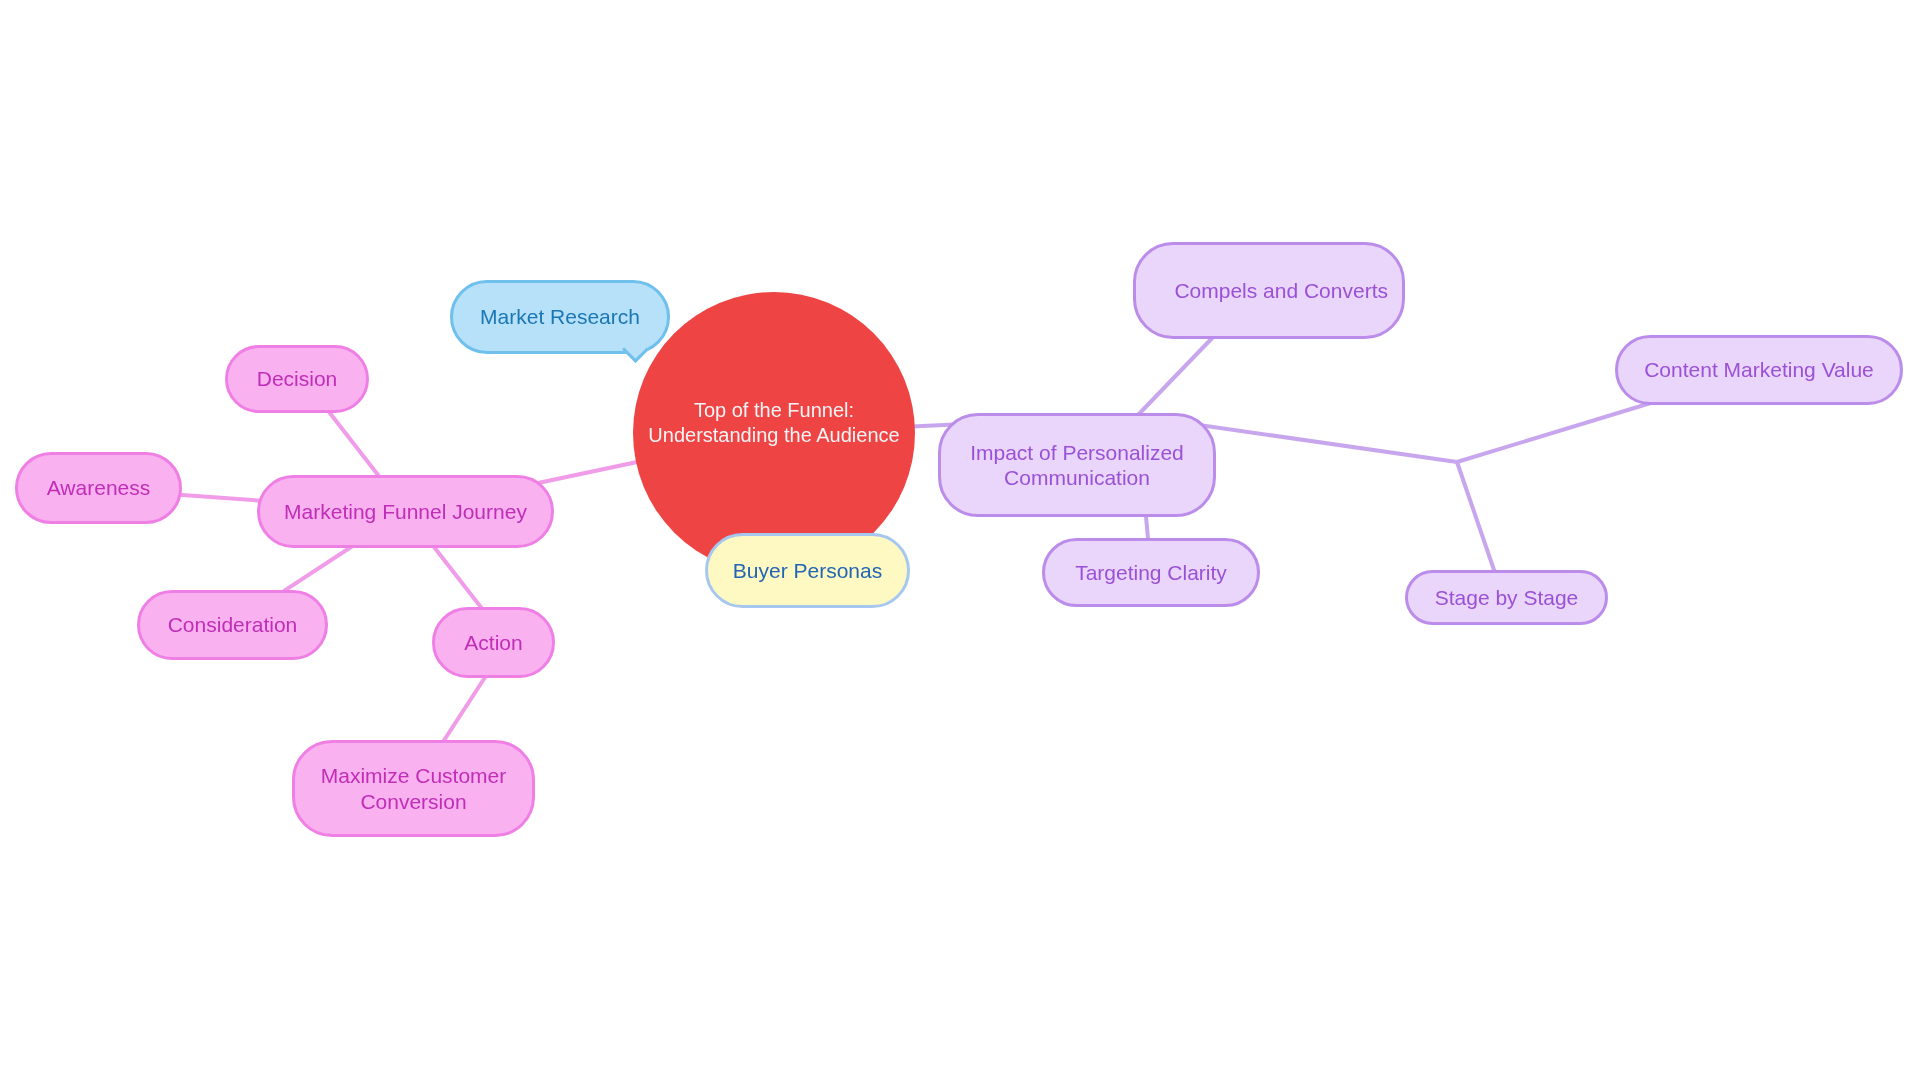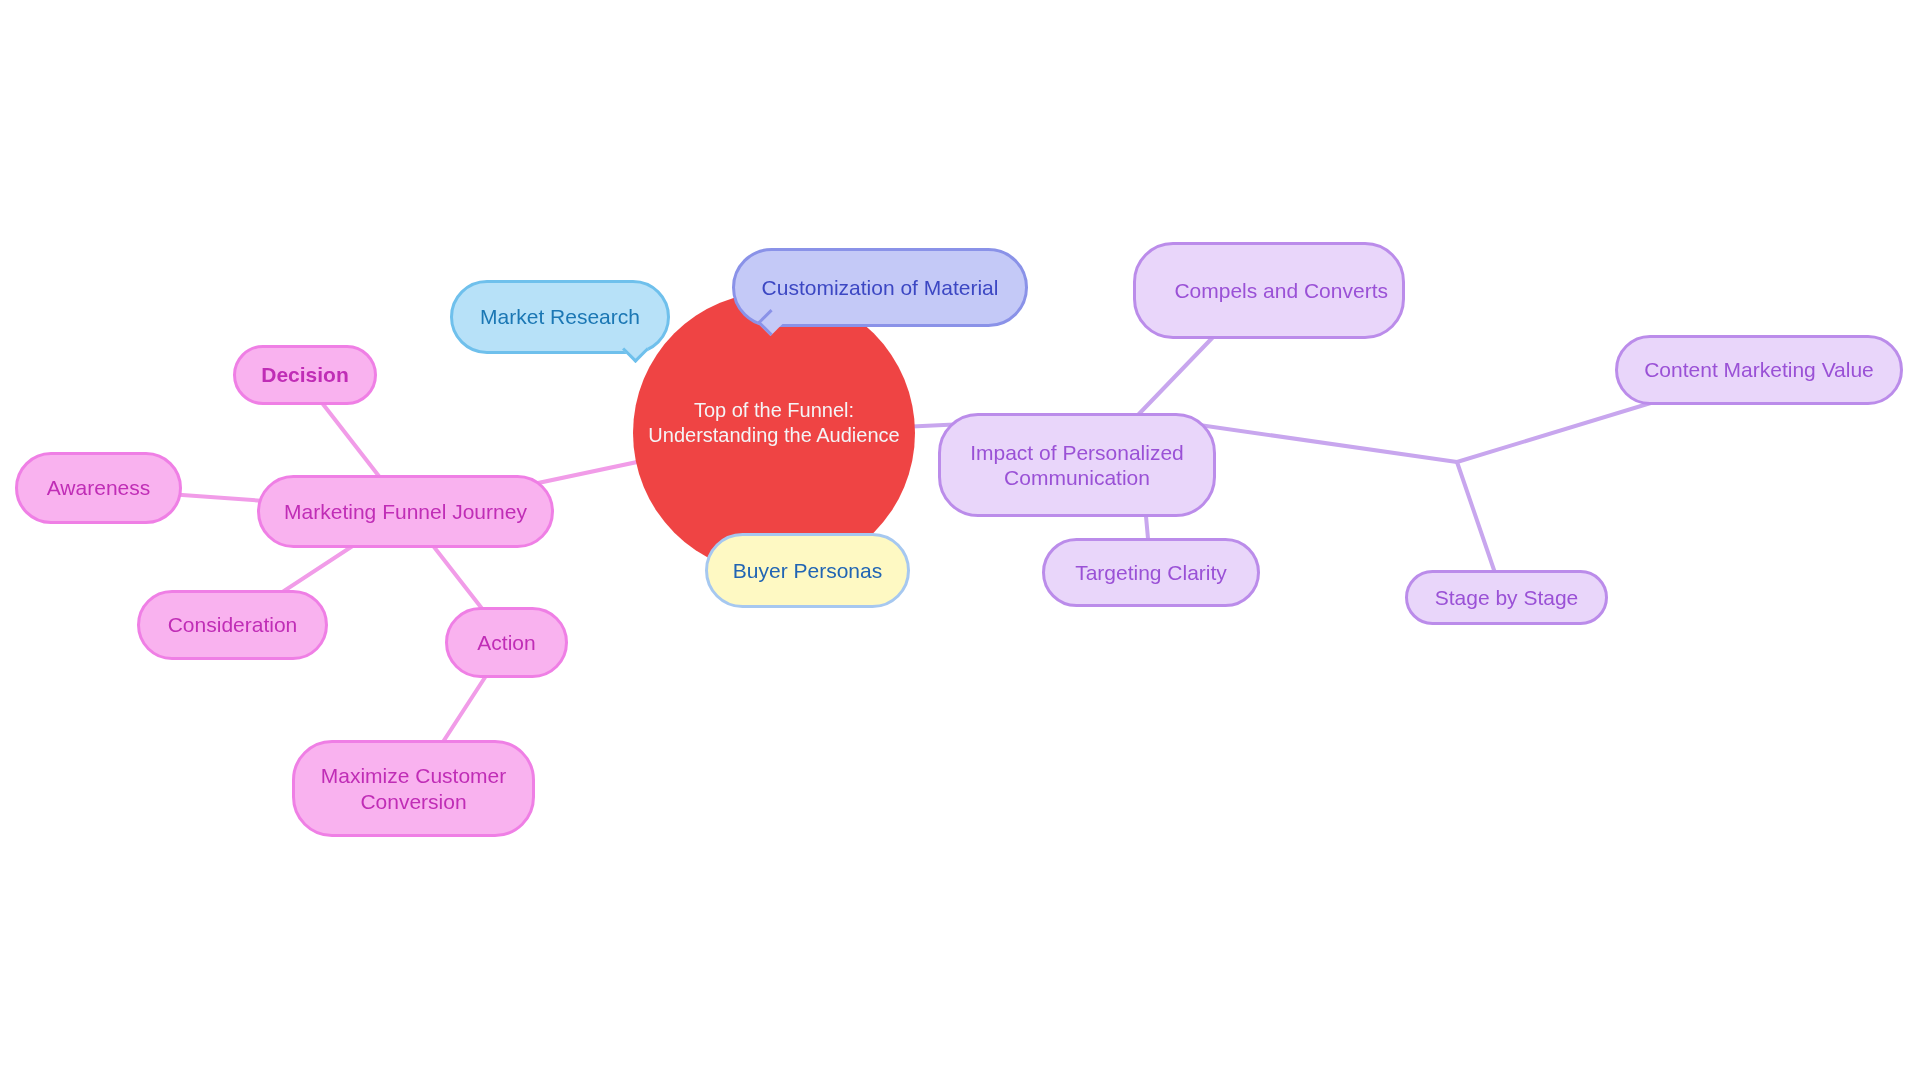--- a/index.html
+++ b/index.html
@@ -36,25 +36,25 @@
     background:#b7e1f8;border-right:3px solid #6fc0ec;border-bottom:3px solid #6fc0ec;
     transform:rotate(45deg);
   }
   .n-customization{left:732px;top:248px;width:296px;height:79px;}
   .n-customization::after{
     content:"";position:absolute;left:26px;bottom:-8px;width:16px;height:16px;z-index:-1;
     background:#c4c9f7;border-left:3px solid #8a92e8;border-bottom:3px solid #8a92e8;
     transform:rotate(45deg);
   }
   .n-buyer-personas{left:705px;top:533px;width:205px;height:75px;}
-  .n-decision{left:233px;top:345px;width:144px;height:60px;font-weight:bold;}
+  .n-decision{left:225px;top:345px;width:144px;height:68px;}
   .n-awareness{left:15px;top:452px;width:167px;height:72px;}
   .n-mfj{left:257px;top:475px;width:297px;height:73px;}
   .n-consideration{left:137px;top:590px;width:191px;height:70px;}
-  .n-action{left:445px;top:607px;width:123px;height:71px;}
+  .n-action{left:432px;top:607px;width:123px;height:71px;}
   .n-maxconv{left:292px;top:740px;width:243px;height:97px;}
   .n-ipc{left:938px;top:370px;width:278px;height:104px;margin-top:43px;}
   .n-compels{left:1133px;top:242px;width:272px;height:97px;justify-content:flex-end;}
   .n-targeting{left:1042px;top:538px;width:218px;height:69px;}
   .n-measuring{left:1345px;top:425px;width:223px;height:75px;}
   .n-stage{left:1405px;top:570px;width:203px;height:55px;}
   .n-contentmv{left:1615px;top:335px;width:288px;height:70px;}
 </style>
 </head>
 <body>
@@ -80,23 +80,20 @@
     <div>
       <span class="l">Top of the Funnel:</span>
       <span class="l">Understanding the Audience</span>
     </div>
   </div>
 
   <div class="node cyan n-market-research">
     <span>Market Research</span>
   </div>
 
-  <div class="node peri n-customization">
-    <span>Customization of Material</span>
-  </div>
 
   <div class="node sky n-buyer-personas">
     <span>Buyer Personas</span>
   </div>
 
   <div class="node pink n-decision">
     <span>Decision</span>
   </div>
 
   <div class="node pink n-awareness">

